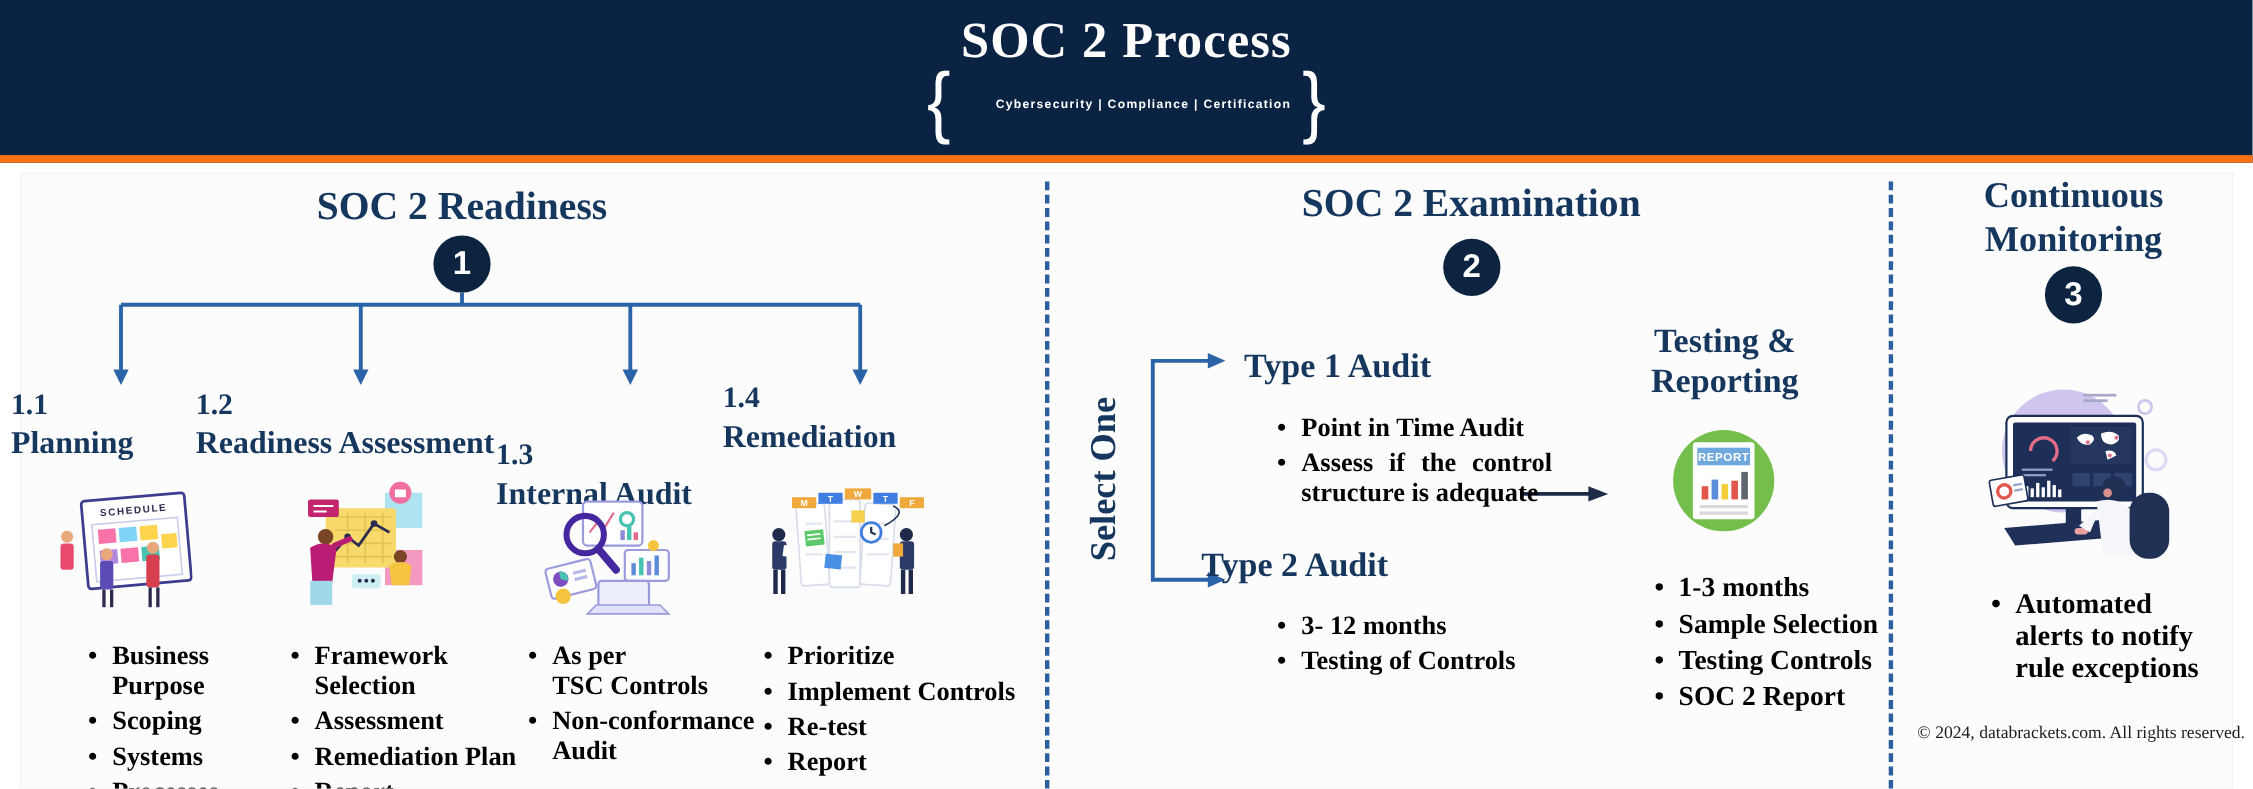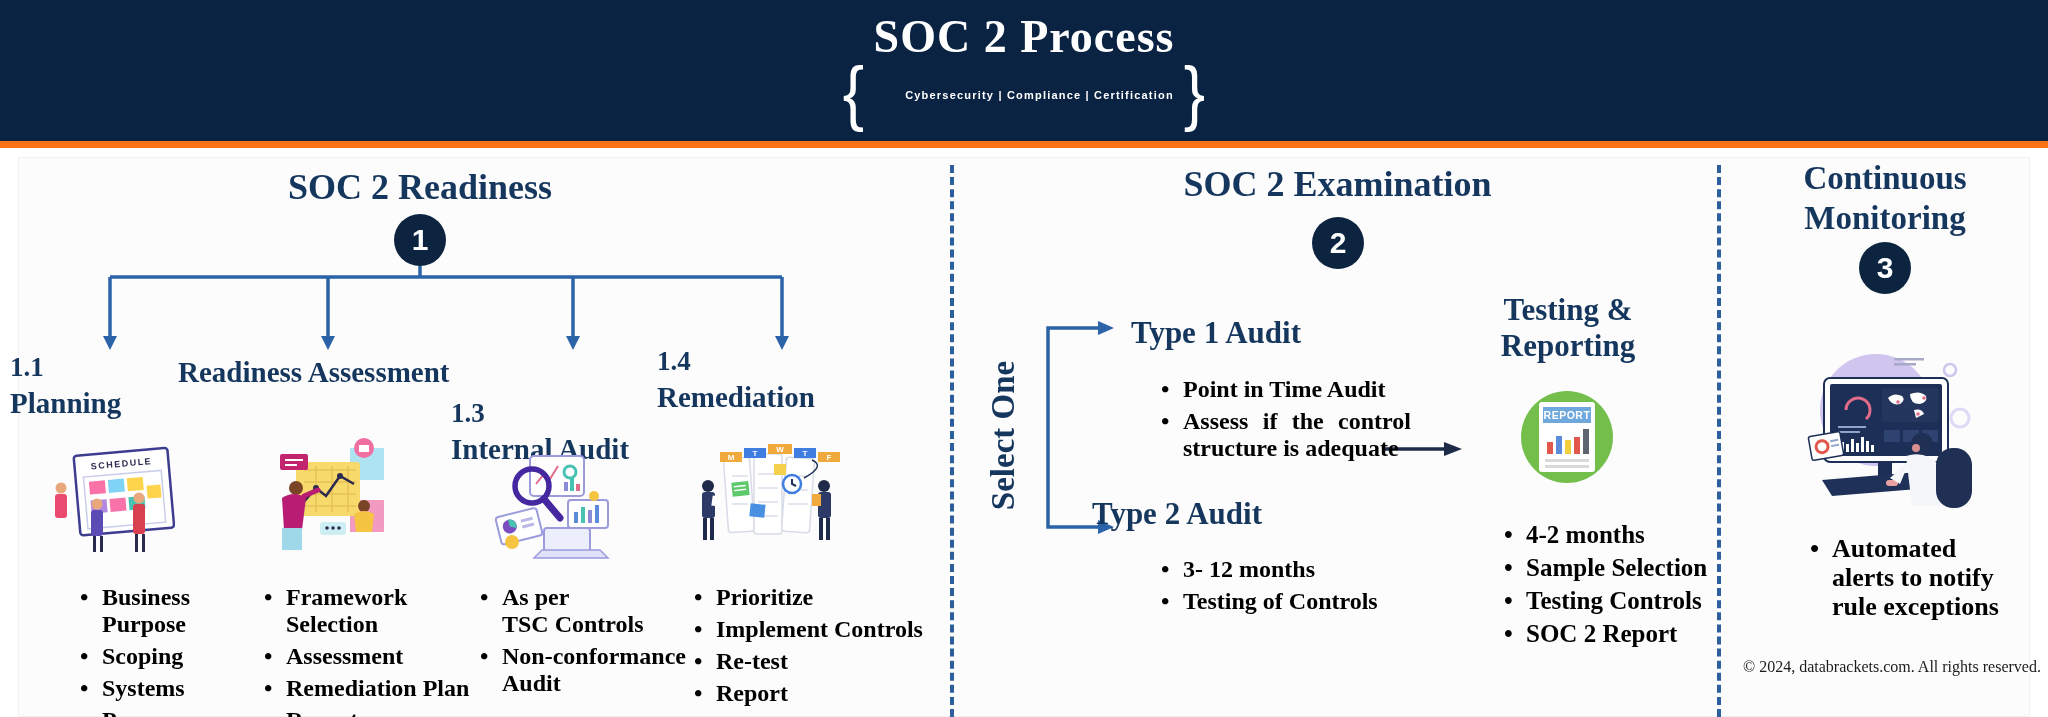--- a/index.html
+++ b/index.html
@@ -91,20 +91,21 @@
   </svg>
 
   <div class="sec-title" style="left:95px; top:166px; width:650px; font-size:36px;">SOC 2 Readiness</div>
   <div class="badge" style="left:394px; top:214px;">1</div>
 
   <div class="col-label" style="left:10px; top:352px; width:200px;">
     <span class="num">1.1</span>
     <span class="nm">Planning</span>
   </div>
   <div class="col-label" style="left:178px; top:352px; width:300px;">
+    <span class="num">1.2</span>
     <span class="nm">Readiness Assessment</span>
   </div>
   <div class="col-label" style="left:451px; top:352px; width:260px;margin-top:46px;">
     <span class="num">1.3</span>
     <span class="nm">Internal Audit</span>
   </div>
   <div class="col-label" style="left:657px; top:346px; width:250px;">
     <span class="num">1.4</span>
     <span class="nm">Remediation</span>
   </div>
@@ -274,21 +275,21 @@
     <rect x="27" y="52" width="6" height="12" fill="#e2574c"></rect>
     <rect x="36" y="46" width="6" height="18" fill="#5b8bd9"></rect>
     <rect x="45" y="50" width="6" height="14" fill="#f2cf3a"></rect>
     <rect x="54" y="47" width="6" height="17" fill="#e2574c"></rect>
     <rect x="63" y="39" width="6" height="25" fill="#5f6570"></rect>
     <rect x="25" y="69" width="44" height="3" fill="#d9d9d9"></rect>
     <rect x="25" y="75" width="44" height="3" fill="#d9d9d9"></rect>
   </svg>
 
   <ul class="bullets" style="left:1486px; top:505px; width:220px; font-size:25px;">
-    <li>4-2 months</li>
+    <li>1-3 months</li>
     <li>Sample Selection</li>
     <li>Testing Controls</li>
     <li>SOC 2 Report</li>
   </ul>
 
   <div class="sec-title" style="left:1760px; top:158px; width:250px; font-size:33px; line-height:1.22;">Continuous Monitoring</div>
   <div class="badge" style="left:1859px; top:242px;">3</div>
 
   <svg class="illus" style="left:1798px; top:342px;" width="180" height="172" viewBox="0 0 180 172">
     <circle cx="78" cy="68" r="56" fill="#cfc5ee"></circle>

